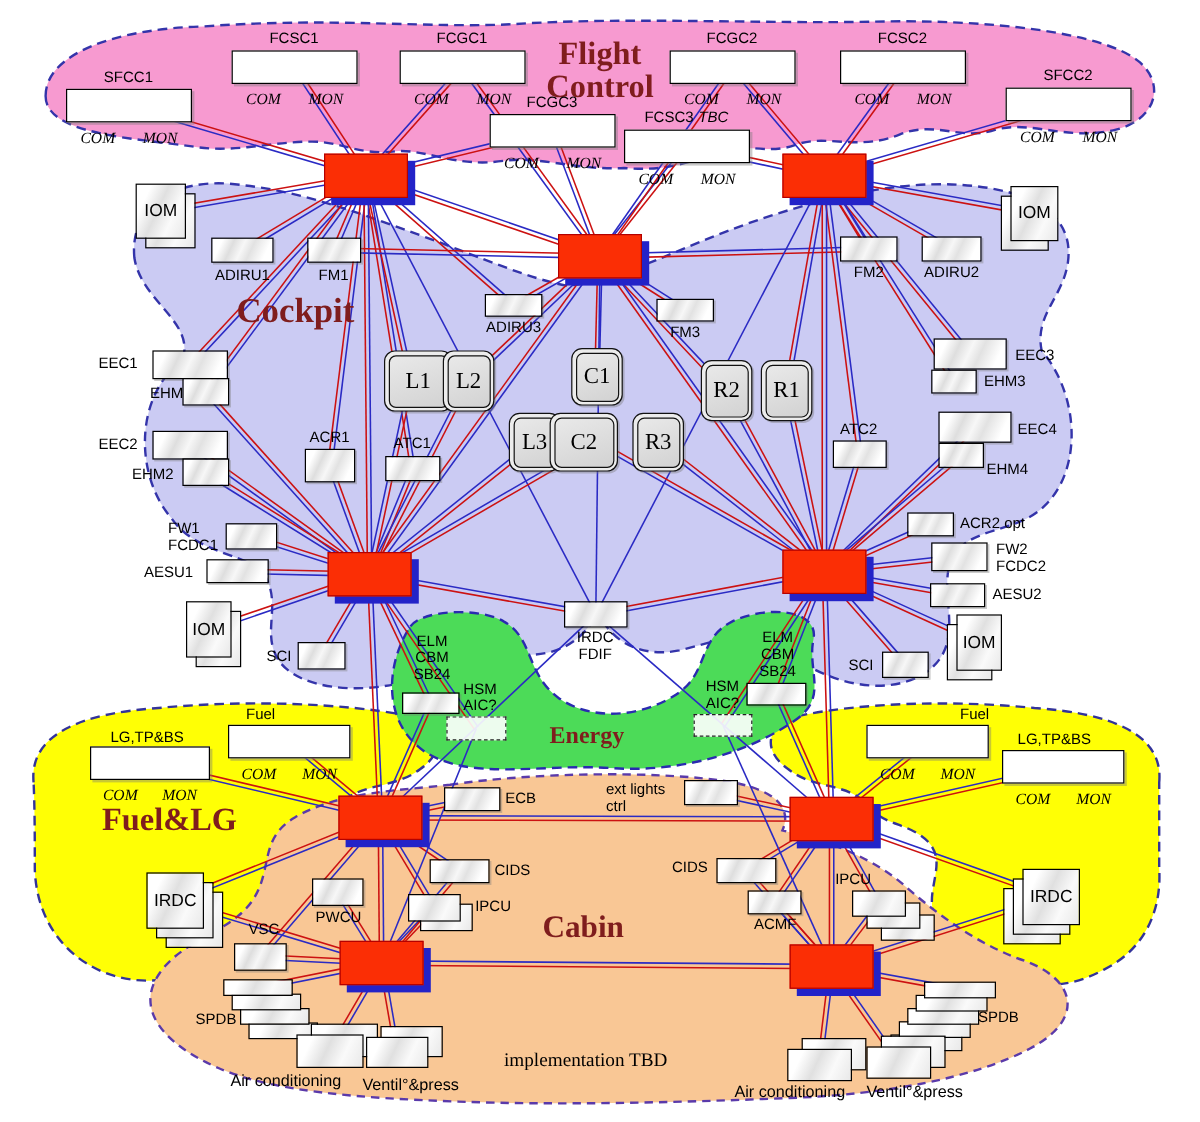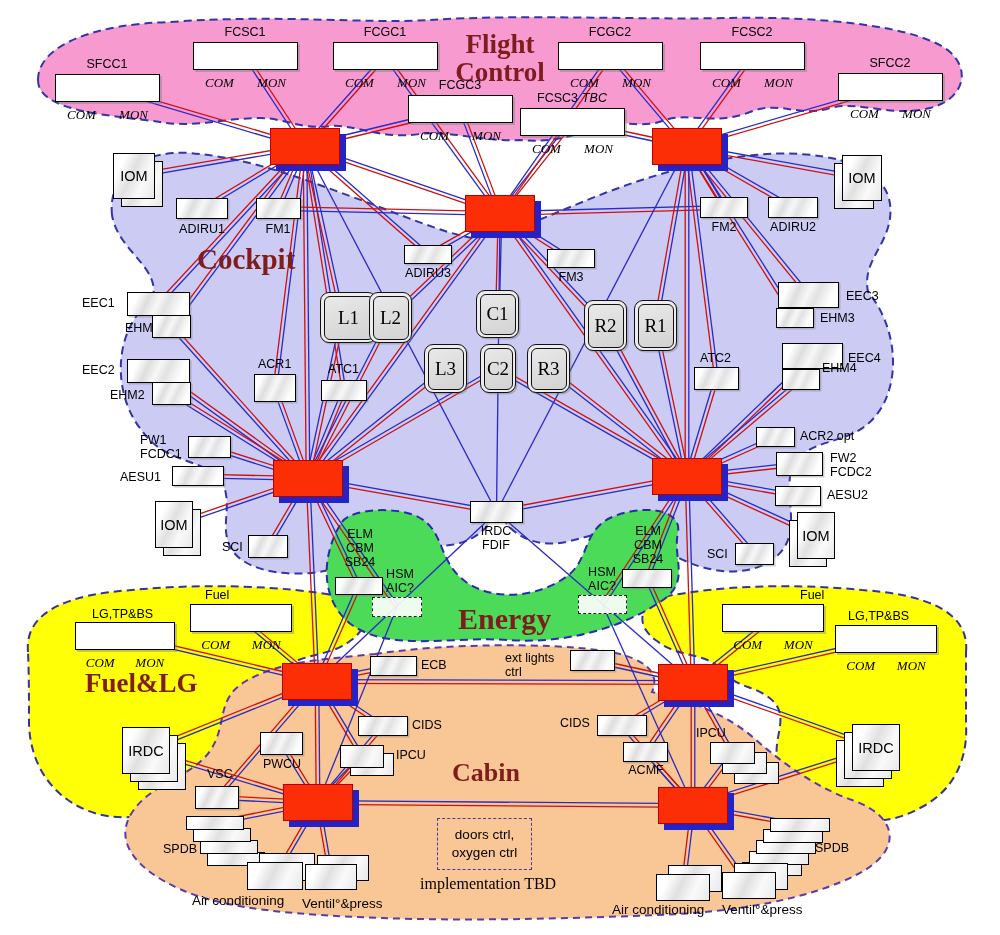--- a/index.html
+++ b/index.html
@@ -269,21 +269,21 @@
       <line x1="694.4746174569343" y1="804.467767780146" x2="750.4746174569343" y2="884.467767780146" stroke="#2a2ac4" stroke-width="1.3"></line>
       <line x1="694.346264826652" y1="804.3051899663463" x2="623.346264826652" y2="724.3051899663463" stroke="#cc1111" stroke-width="1.3"></line>
       <line x1="691.653735173348" y1="806.6948100336537" x2="620.653735173348" y2="726.6948100336537" stroke="#2a2ac4" stroke-width="1.3"></line>
       <line x1="693.5438311440553" y1="807.2158810234848" x2="876.5438311440553" y2="749.2158810234848" stroke="#cc1111" stroke-width="1.3"></line>
       <line x1="692.4561688559447" y1="803.7841189765152" x2="875.4561688559447" y2="745.7841189765152" stroke="#2a2ac4" stroke-width="1.3"></line>
       <line x1="602.5" y1="604.5" x2="693" y2="805.5" stroke="#2a2ac4" stroke-width="1.3"></line>
     </svg>
 
   <div class="rt wrap" style="left:425px;top:30px;width:150px;font-size:27px;text-align:center;line-height:1.05;white-space:normal;">Flight Control</div>
   <div class="rt" style="left:197px;top:243px;font-size:29px;">Cockpit</div>
-  <div class="rt" style="left:458px;top:602px;font-size:30px;">Energy</div>
+  <div class="rt" style="left:458px;top:602px;font-size:20px;">Energy</div>
   <div class="rt" style="left:85px;top:668px;font-size:27px;">Fuel&amp;LG</div>
   <div class="rt" style="left:452px;top:758px;font-size:26px;">Cabin</div>
 
   <div class="n sw" style="left:270px;top:128px;width:70px;height:37px"></div>
   <div class="n sw" style="left:465px;top:195px;width:70px;height:37px"></div>
   <div class="n sw" style="left:652px;top:128px;width:70px;height:37px"></div>
   <div class="n sw" style="left:273px;top:460px;width:70px;height:37px"></div>
   <div class="n sw" style="left:652px;top:458px;width:70px;height:37px"></div>
   <div class="n sw" style="left:282px;top:663px;width:70px;height:37px"></div>
   <div class="n sw" style="left:658px;top:664px;width:70px;height:37px"></div>
@@ -362,21 +362,21 @@
   <div class="n box" style="left:127px;top:359px;width:63px;height:24px"></div>
   <div class="lbl" style="left:110px;top:389px">EHM2</div>
   <div class="n box" style="left:152px;top:382px;width:39px;height:23px"></div>
   <div class="n box" style="left:778px;top:282px;width:61px;height:26px"></div>
   <div class="lbl" style="left:846px;top:290px">EEC3</div>
   <div class="n box" style="left:776px;top:308px;width:38px;height:20px"></div>
   <div class="lbl" style="left:820px;top:312px">EHM3</div>
   <div class="n box" style="left:782px;top:343px;width:61px;height:26px"></div>
   <div class="lbl" style="left:848px;top:352px">EEC4</div>
   <div class="n box" style="left:782px;top:369px;width:38px;height:21px"></div>
-  <div class="lbl" style="left:822px;top:362px">EHM4</div>
+  <div class="lbl" style="left:822px;top:385px">EHM4</div>
 
   <div class="lbl" style="left:258px;top:358px">ACR1</div>
   <div class="n box" style="left:254px;top:374px;width:42px;height:28px"></div>
   <div class="lbl" style="left:328px;top:363px">ATC1</div>
   <div class="n box" style="left:321px;top:380px;width:46px;height:21px"></div>
   <div class="lbl" style="left:700px;top:352px">ATC2</div>
   <div class="n box" style="left:694px;top:367px;width:45px;height:23px"></div>
 
   <div class="n du" style="left:320px;top:292px;width:57px;height:51px">
       <div>L1</div>
@@ -389,21 +389,21 @@
     </div>
   <div class="n du" style="left:584px;top:300px;width:43px;height:51px">
       <div>R2</div>
     </div>
   <div class="n du" style="left:634px;top:300px;width:43px;height:51px">
       <div>R1</div>
     </div>
   <div class="n du" style="left:424px;top:344px;width:43px;height:49px">
       <div>L3</div>
     </div>
-  <div class="n du" style="left:480px;top:344px;width:36px;height:49px">
+  <div class="n du" style="left:458px;top:344px;width:57px;height:49px">
       <div>C2</div>
     </div>
   <div class="n du" style="left:527px;top:344px;width:43px;height:49px">
       <div>R3</div>
     </div>
 
   <div class="lbl r" style="left:140px;top:434px;width:46px">
     <span style="display:block">FW1</span>
     <span style="display:block">FCDC1</span>
   </div>
@@ -547,19 +547,15 @@
   <div class="n" style="left:656px;top:874px;width:54px;height:27px">
     <div class="sb" style="left:12px;top:-9px"></div>
     <div class="sb front"></div>
   </div>
   <div class="lbl" style="left:612px;top:903px;font-size:13.5px">Air conditioning</div>
   <div class="n" style="left:722px;top:872px;width:54px;height:27px">
     <div class="sb" style="left:12px;top:-9px"></div>
     <div class="sb front"></div>
   </div>
   <div class="lbl" style="left:722px;top:903px;font-size:13.5px">Ventil°&amp;press</div>
-  <div class="n dash2" style="left:437px;top:818px;width:95px;height:52px">
-    <span>doors ctrl,</span>
-    <span>oxygen ctrl</span>
-  </div>
   <div class="lbl serif" style="left:420px;top:875px;font-size:16px">implementation TBD</div>
 
 </div>
 
 </body></html>

